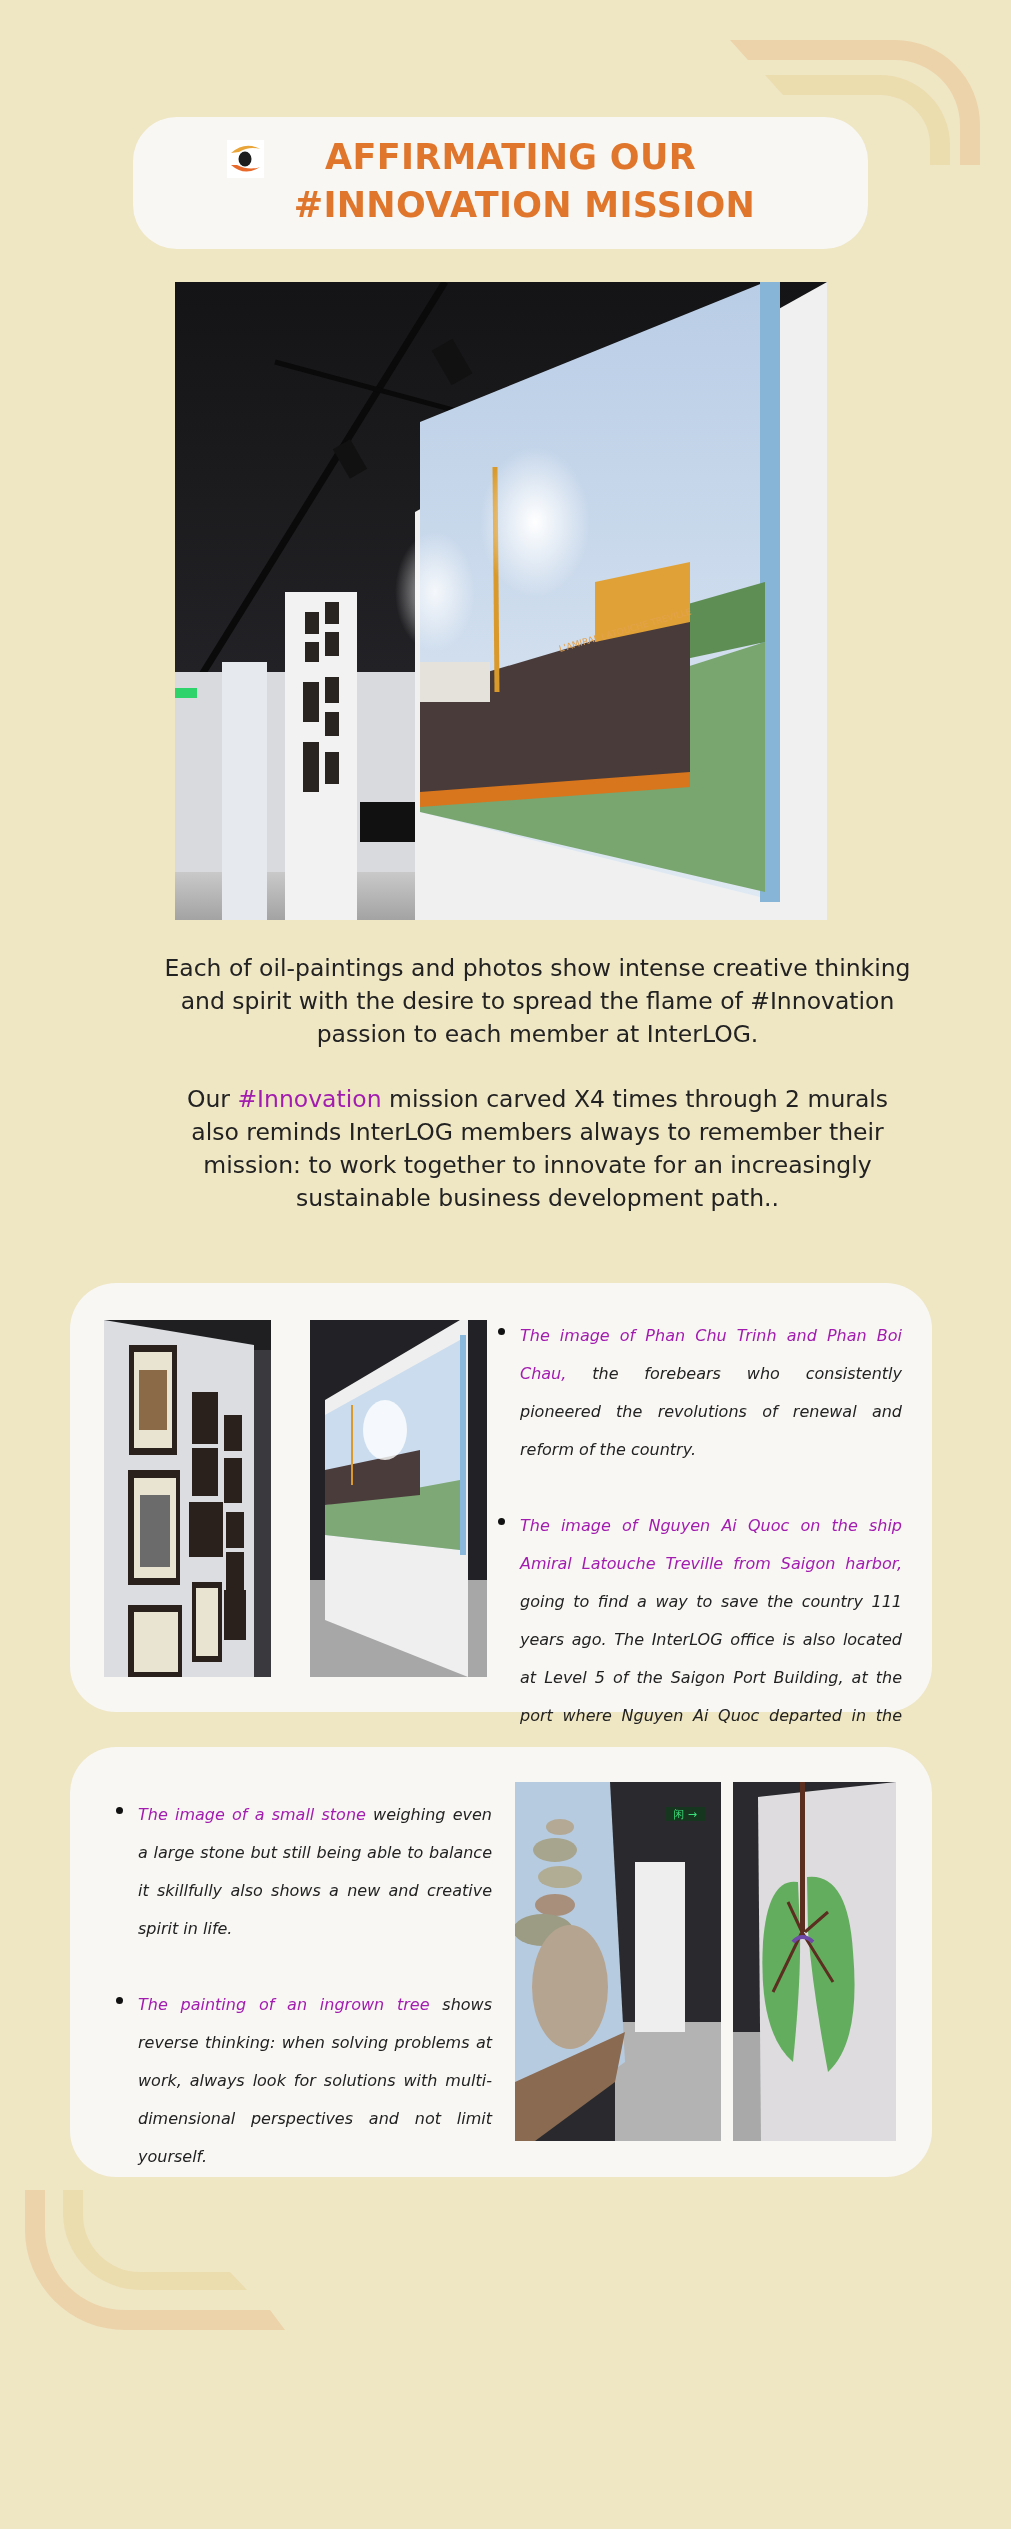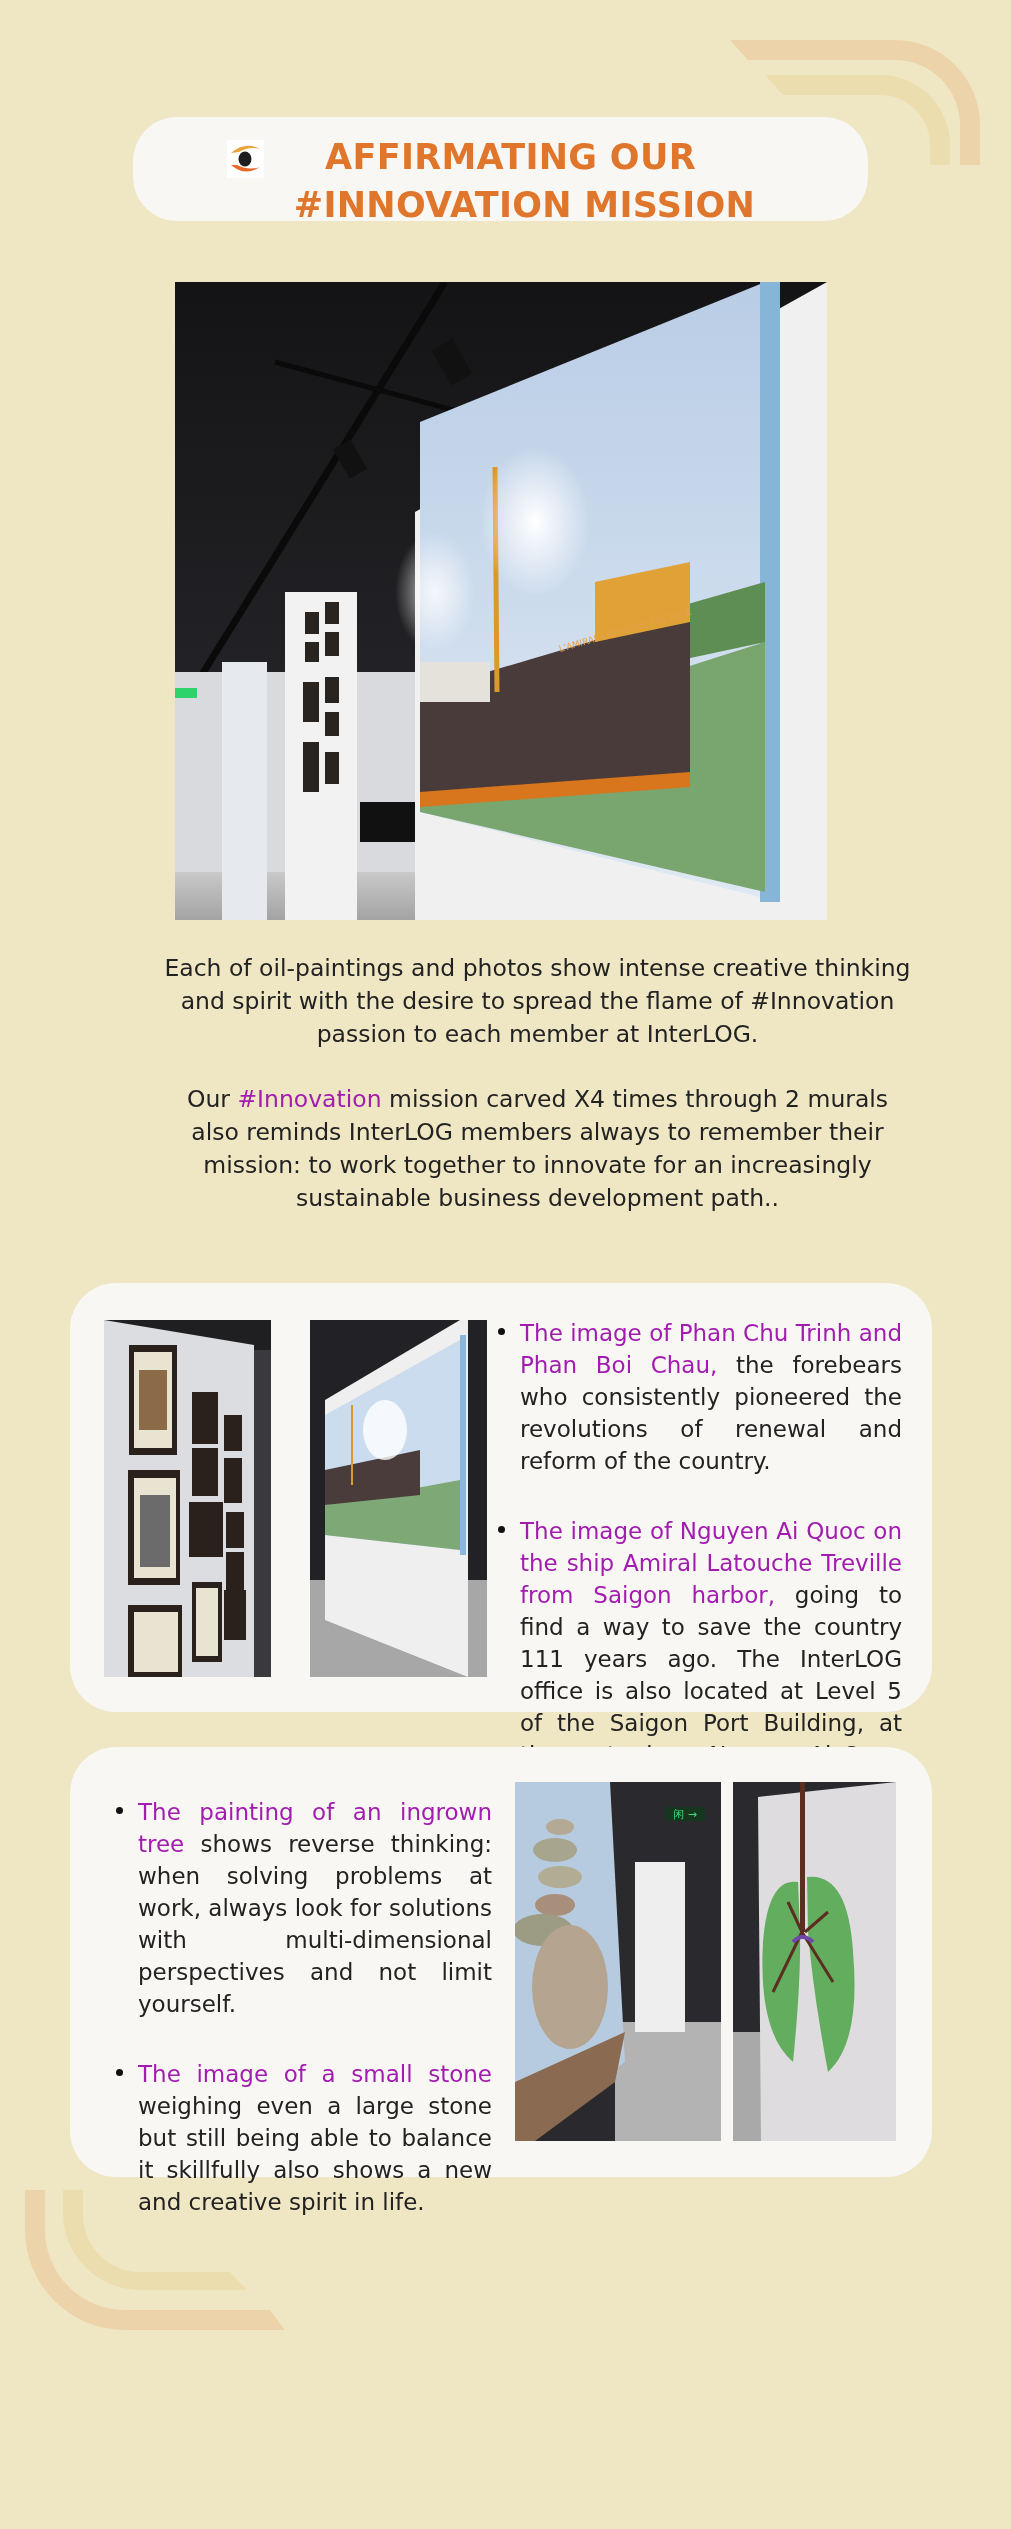--- a/index.html
+++ b/index.html
@@ -9,21 +9,21 @@
     font-family: "DejaVu Sans", sans-serif;
     color: #1e1e1e;
     position: relative;
     overflow: hidden;
   }
   .deco { position: absolute; }
   .deco-top { left: 720px; top: 30px; width: 260px; height: 135px; }
   .deco-bottom { left: 20px; top: 2190px; width: 270px; height: 140px; }
 
   .title-card {
-    position: absolute; left: 133px; top: 117px; width: 735px; height: 104px;
+    position: absolute; left: 133px; top: 117px; width: 735px; height: 132px;
     background: #f8f7f3; border-radius: 44px;
   }
   .logo { position: absolute; left: 94px; top: 23px; width: 37px; height: 38px; }
   .title-line {
     position: absolute; left: 0; width: 100%; text-align: center;
     color: #e0762c; font-weight: bold; font-size: 35px; letter-spacing: 0.3px;
     font-family: "DejaVu Sans", sans-serif;
   }
   .title-line.l1 { top: 20px; padding-left: 20px; }
   .title-line.l2 { top: 68px; margin-left: 24px; }
@@ -42,21 +42,21 @@
 
   .card {
     position: absolute; background: #f8f7f3; border-radius: 46px;
   }
   .card1 { left: 70px; top: 1283px; width: 862px; height: 429px; }
   .card2 { left: 70px; top: 1747px; width: 862px; height: 430px; }
   .photo { position: absolute; overflow: hidden; }
 
   ul.bullets {
     position: absolute; list-style: none;
-    font-size: 23px; line-height: 32px; color: #222; text-align: justify;
+    font-size: 16px; line-height: 38px; color: #222; text-align: justify; font-style: italic;
   }
   ul.bullets li { position: relative; padding-left: 22px; }
   ul.bullets li + li { margin-top: 38px; }
   ul.bullets li::before {
     content: ""; position: absolute; left: 0; top: 11px;
     width: 7px; height: 7px; background: #111; border-radius: 50%;
   }
   .card1 ul.bullets { left: 428px; top: 34px; width: 404px; }
   .card2 ul.bullets { left: 46px; top: 49px; width: 376px; }
 </style>
@@ -196,22 +196,22 @@
     </svg>
   </div>
   <ul class="bullets">
     <li><span class="hl">The image of Phan Chu Trinh and Phan Boi Chau,</span><span> the forebears who consistently pioneered the revolutions of renewal and reform of the country.</span></li>
     <li><span class="hl">The image of Nguyen Ai Quoc on the ship Amiral Latouche Treville from Saigon harbor,</span><span> going to find a way to save the country 111 years ago. The InterLOG office is also located at Level 5 of the Saigon Port Building, at the port where Nguyen Ai Quoc departed in the past..</span></li>
   </ul>
 </div>
 
 <div class="card card2">
   <ul class="bullets">
+    <li><span class="hl">The image of a small stone</span><span> weighing even a large stone but still being able to balance it skillfully also shows a new and creative spirit in life.</span></li>
     <li><span class="hl">The painting of an ingrown tree</span><span> shows reverse thinking: when solving problems at work, always look for solutions with multi-dimensional perspectives and not limit yourself.</span></li>
-    <li><span class="hl">The image of a small stone</span><span> weighing even a large stone but still being able to balance it skillfully also shows a new and creative spirit in life.</span></li>
   </ul>
   <div class="photo" style="left:445px;top:35px;width:206px;height:359px;">
     <svg width="206" height="359" viewBox="0 0 206 359">
       <rect width="206" height="359" fill="#2a2a2e"></rect>
       <rect x="100" y="240" width="106" height="119" fill="#b3b3b3"></rect>
       <rect x="120" y="80" width="50" height="170" fill="#eeeeee"></rect>
       <rect x="150" y="25" width="40" height="14" fill="#16361f"></rect>
       <text x="170" y="36" fill="#3be07a" font-size="11" text-anchor="middle" font-family="DejaVu Sans, sans-serif">闲 →</text>
       <polygon points="0,0 95,0 110,280 0,359" fill="#b7cbe0"></polygon>
       <polygon points="0,300 110,250 100,300 20,359 0,359" fill="#8a6a50"></polygon>

